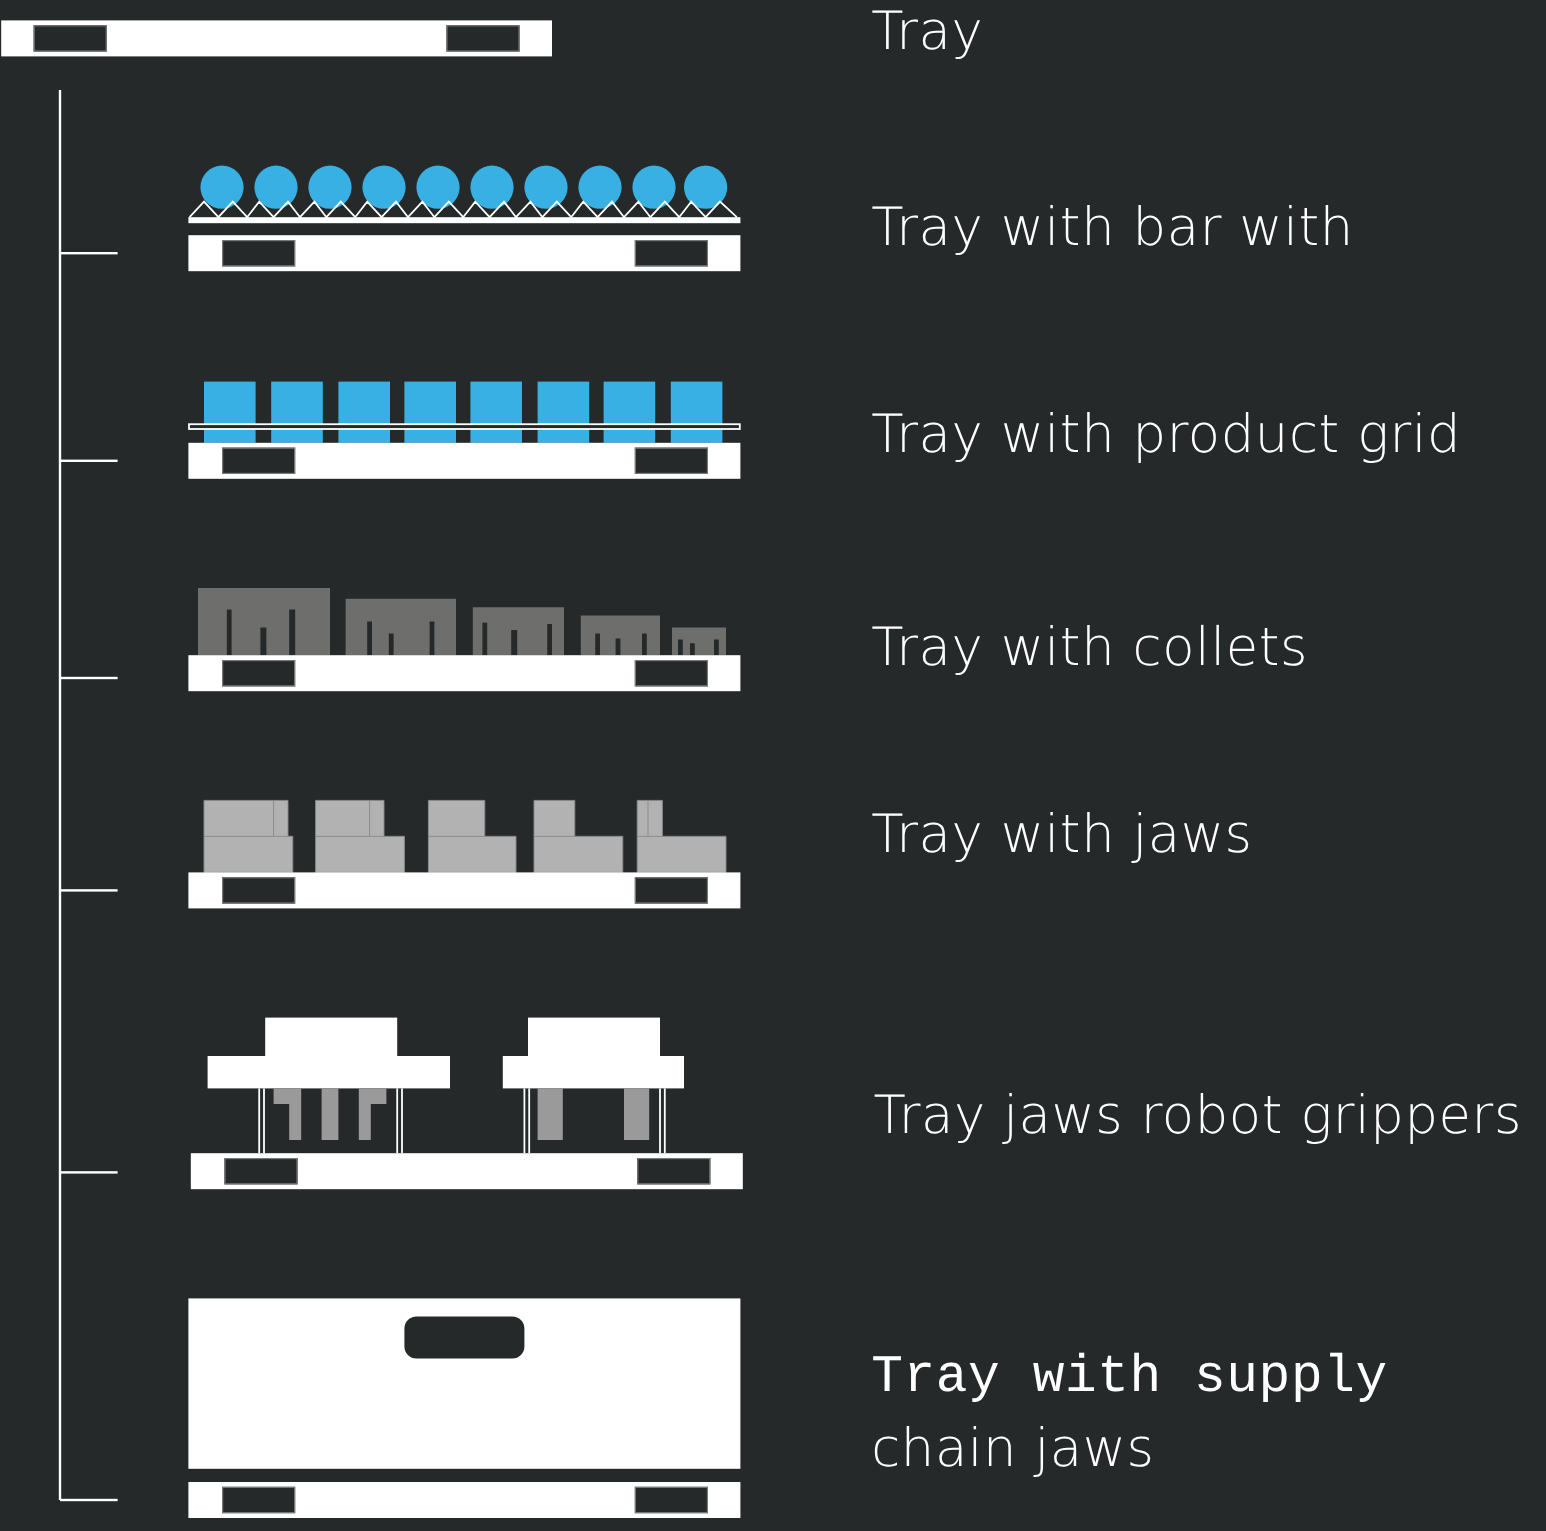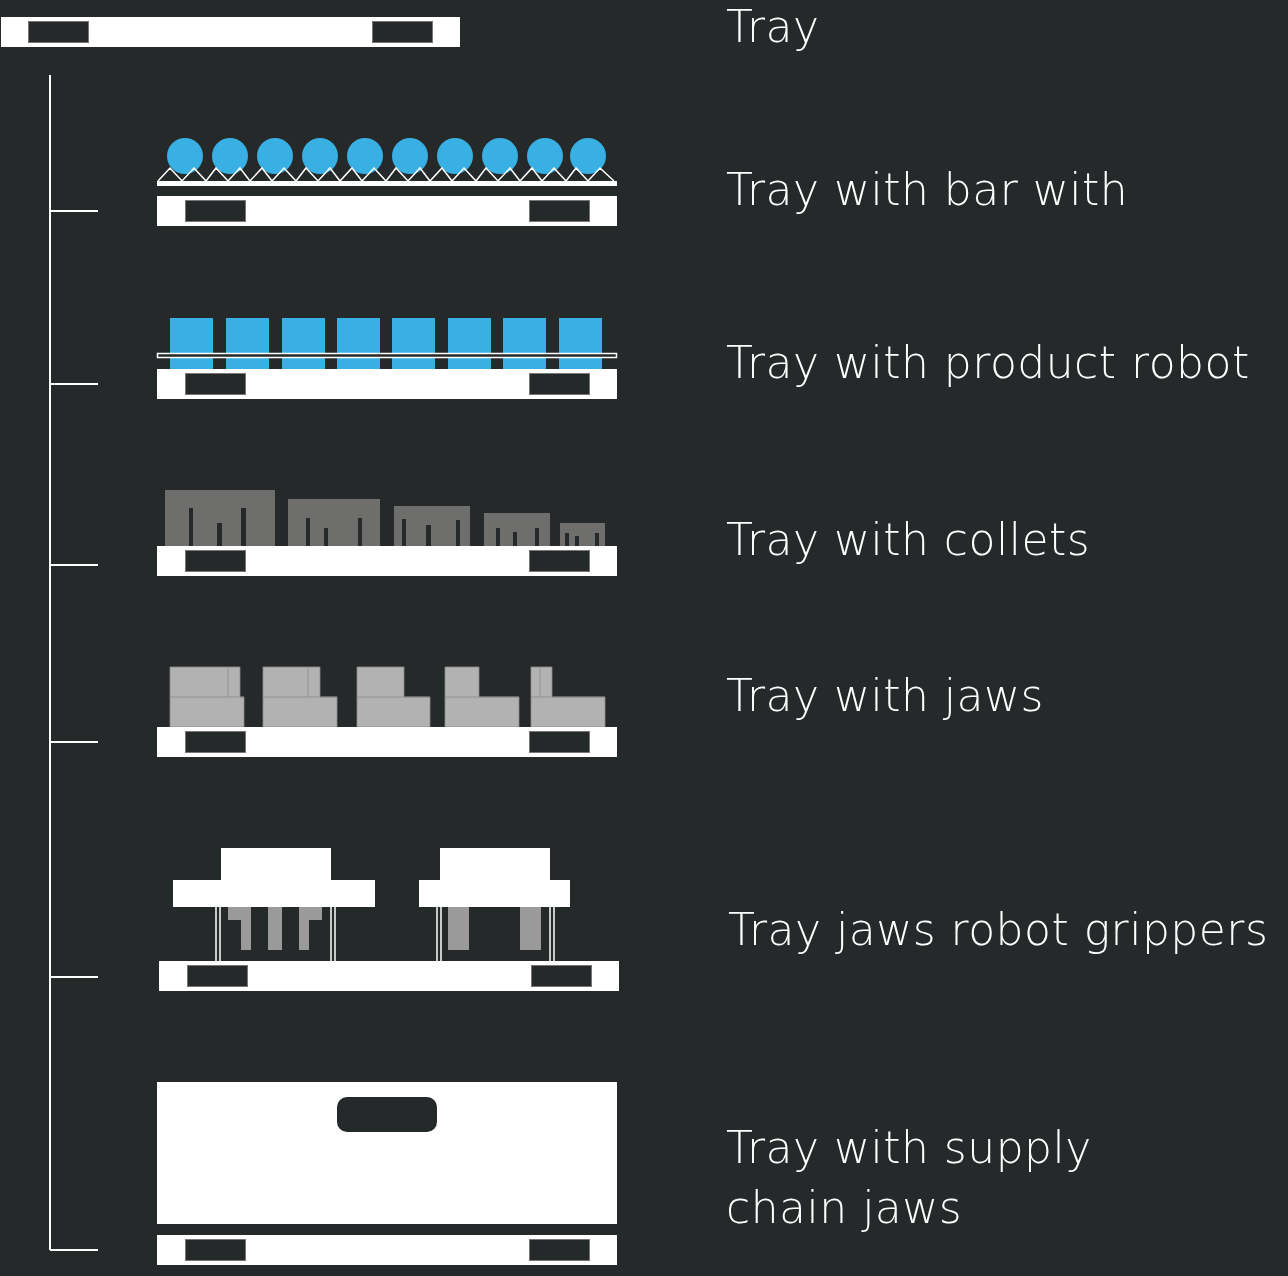--- a/index.html
+++ b/index.html
@@ -65,21 +65,21 @@
         <rect x="448" y="318" width="43" height="51"></rect>
       <rect x="503" y="318" width="43" height="51"></rect>
         <rect x="559" y="318" width="43" height="51"></rect>
     </g>
     <rect x="157.5" y="353.5" width="459" height="4" fill="#25292a" stroke="#ffffff" stroke-width="1.5"></rect>
   </svg>
   <div class="tray" style="left:157px;top:369px;width:460px;height:30px;"></div>
   <div class="slot" style="left:185px;top:373px;width:61px;height:22px;"></div>
   <div class="slot" style="left:529px;top:373px;width:61px;height:22px;"></div>
 </div>
-<div class="label" style="left:726px;top:333px;">Tray with product robot</div>
+<div class="label" style="left:726px;top:333px;">Tray with product grid</div>
 
 <div>
   <svg width="640" height="600">
     <g fill="#6e6e6c">
       <path d="M165,490 H275 V546 H246 V508 H241 V546 H222 V523 H217 V546 H193 V508 H189 V546 H165 Z"></path>
       <path d="M288,499 H380 V546 H362 V518 H358 V546 H328 V528 H324 V546 H310 V518 H306 V546 H288 Z"></path>
       <path d="M394,506 H470 V546 H460 V520 H456 V546 H431 V525 H426 V546 H406 V519 H402 V546 H394 Z"></path>
       <path d="M484,513 H550 V546 H539 V528 H535 V546 H517 V532 H513 V546 H500 V528 H496 V546 H484 Z"></path>
       <path d="M560,523 H605 V546 H599 V533 H595 V546 H579 V536 H575 V546 H569 V533 H565 V546 H560 Z"></path>
     </g>
@@ -150,14 +150,14 @@
 </div>
 <div class="label" style="left:728px;top:900px;">Tray jaws robot grippers</div>
 
 <div>
   <div class="tray" style="left:157px;top:1082px;width:460px;height:142px;"></div>
   <div class="abs" style="left:337px;top:1097px;width:100px;height:35px;border-radius:10px;background:#25292a;"></div>
   <div class="tray" style="left:157px;top:1235px;width:460px;height:30px;"></div>
   <div class="slot" style="left:185px;top:1239px;width:61px;height:22px;"></div>
   <div class="slot" style="left:529px;top:1239px;width:61px;height:22px;"></div>
 </div>
-<div class="label" style="left:726px;top:1118px;">Tray with supply</div>
+<div class="label" style="left:726px;top:1118px;font-family:Liberation Mono, monospace;">Tray with supply</div>
 <div class="label" style="left:726px;top:1178px;">chain jaws</div>
 
 </body></html>

